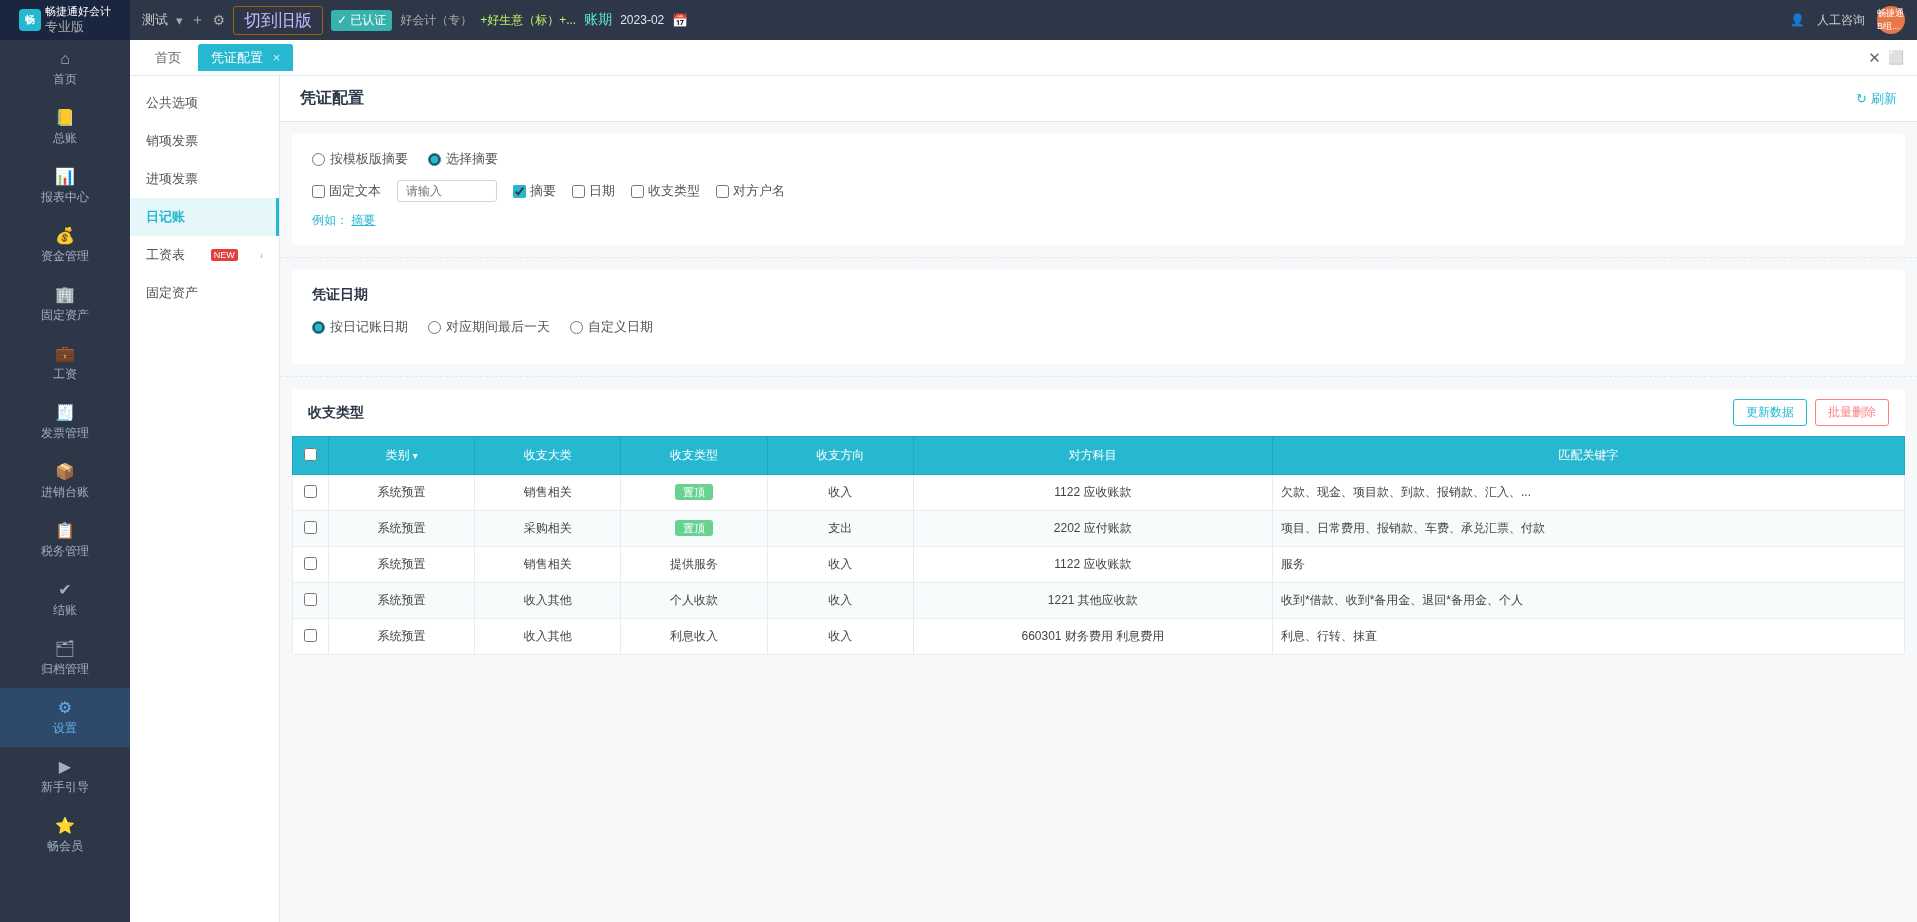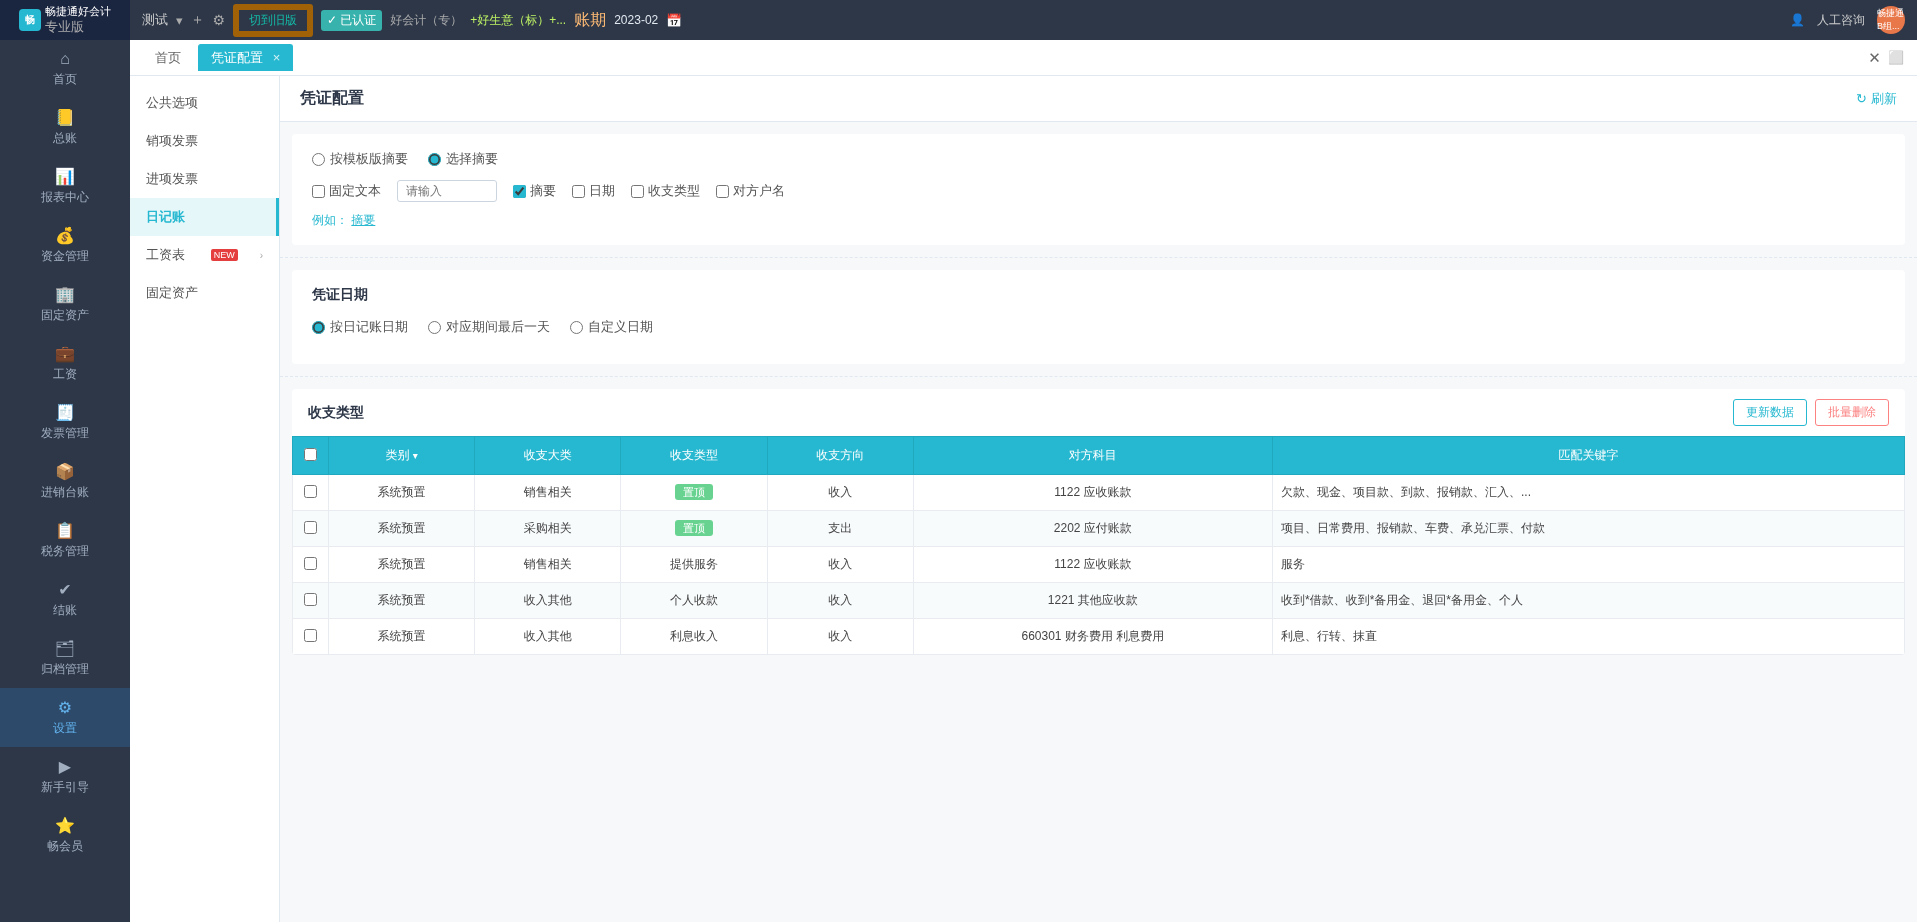--- a/index.html
+++ b/index.html
@@ -14,26 +14,26 @@
       padding: 0 12px;
       color: #fff;
       gap: 8px;
       position: fixed;
       top: 0; left: 0; right: 0;
       z-index: 100;
     }
     .top-bar-left { display: flex; align-items: center; gap: 8px; flex: 1; }
     .top-bar-btn {
       background: none;
-      border: 6px solid #a16207;
-      color: #14b8a6;
+      border: 1px solid #a16207;
+      color: #c4b5fd;
       padding: 2px 10px;
       border-radius: 3px;
       cursor: pointer;
-      font-size: 12px;
+      font-size: 17px;
     }
     .top-bar-tag {
       background: #38b2ac;
       color: #fff;
       padding: 2px 6px;
       border-radius: 3px;
       font-size: 12px;
       display: flex; align-items: center; gap: 3px;
     }
     .top-bar-right { display: flex; align-items: center; gap: 12px; color: #ccc; font-size: 12px; }
@@ -287,21 +287,21 @@
     <span style="color:#aaa; cursor:pointer;">▾</span>
     <span style="color:#aaa; cursor:pointer; font-size:14px;">＋</span>
     <span style="color:#aaa; cursor:pointer; font-size:14px;">⚙</span>
     <button class="top-bar-btn">切到旧版</button>
     <div class="top-bar-tag">
       <span style="font-size:12px;">✓</span>
       <span>已认证</span>
     </div>
     <span style="color:#aaa; font-size:12px;">好会计（专）</span>
     <span style="color:#bef264; font-size:12px;">+好生意（标）+...</span>
-    <span style="color:#fdba74; font-size:16px;">账期</span>
+    <span style="color:#5eead4; font-size:14px;">账期</span>
     <span style="color:#e2e8f0; font-size:12px;">2023-02</span>
     <span style="color:#aaa; cursor:pointer;">📅</span>
   </div>
   <div class="top-bar-right">
     <span style="color:#aaa;">👤</span>
     <span style="cursor:pointer; color:#ccc;">人工咨询</span>
     <div class="avatar-circle">
       <span style="font-size:9px;">畅捷通B组...</span>
     </div>
   </div>

